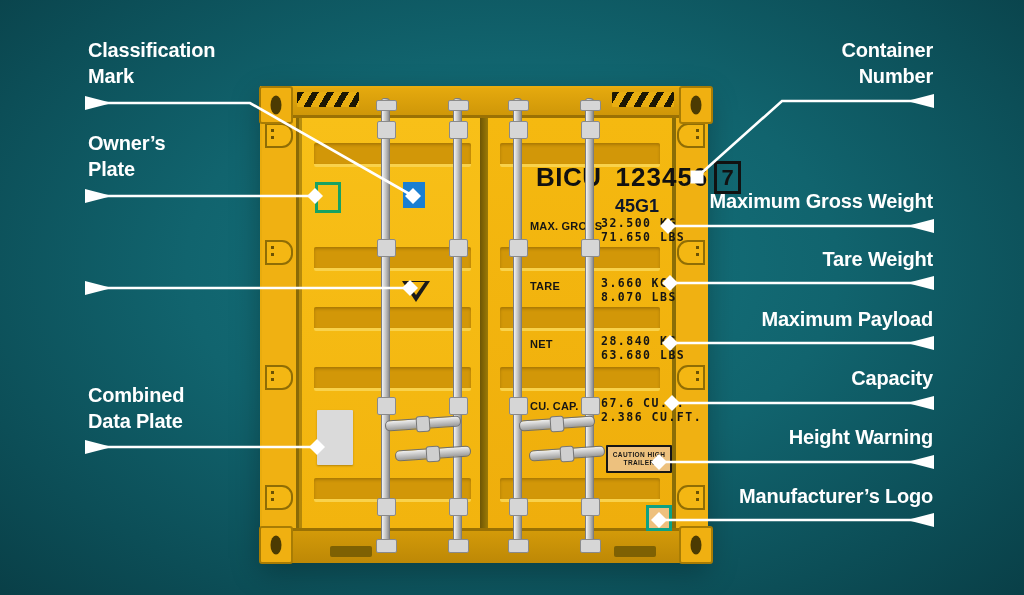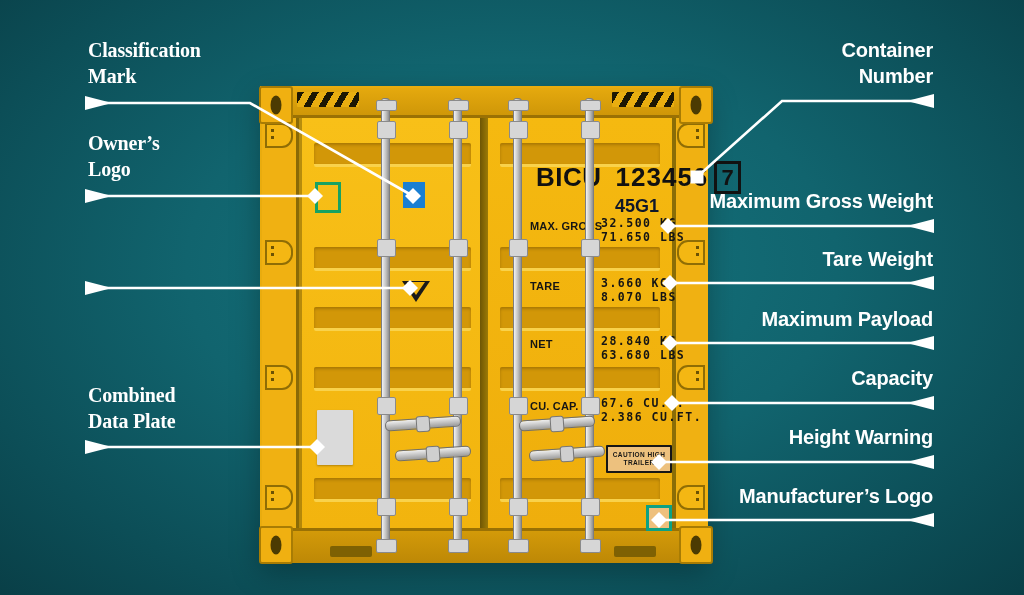--- a/index.html
+++ b/index.html
@@ -5,21 +5,21 @@
   html,body{margin:0;padding:0;}
   body{
     width:1024px;height:595px;overflow:hidden;position:relative;
     font-family:"Liberation Sans",sans-serif;
     background:radial-gradient(ellipse at 50% 45%, #15757f 0%, #11646e 45%, #0c4e57 78%, #093f47 100%);
   }
   .scene{position:absolute;inset:0;}
 
   
   .callout{position:absolute;color:#ffffff;font-weight:700;font-size:20px;line-height:26px;letter-spacing:-0.2px;z-index:10;}
-  .callout.left{left:88px;text-align:left;font-family:Liberation Serif, serif;}
+  .callout.left{left:88px;text-align:left;}
   .callout.right{right:91px;text-align:right;}
 
   
   svg.leaders{position:absolute;inset:0;z-index:9;pointer-events:none;}
   svg.leaders polyline, svg.leaders line{stroke:#ffffff;stroke-width:2.6;fill:none;}
   svg.leaders polygon, svg.leaders rect{fill:#ffffff;}
 
   
   .cbase{position:absolute;left:260px;top:86px;width:448px;height:476px;background:#e9ac0e;z-index:1;box-shadow:0 10px 28px rgba(0,0,0,.28);}
   .top-rail{position:absolute;left:262px;top:88px;width:444px;height:27px;background:linear-gradient(#e5a90e,#cf9708);border-bottom:3px solid #9a7104;z-index:2;}
@@ -285,21 +285,21 @@
       <polygon points="659,512 667,520 659,528 651,520"></polygon>
     </g>
   </svg>
 
   <div class="callout left" style="top:37px">
     <div>Classification</div>
     <div>Mark</div>
   </div>
   <div class="callout left" style="top:130px">
     <div>Owner’s</div>
-    <div>Logo</div>
+    <div>Plate</div>
   </div>
   <div class="callout left" style="top:222px">
   </div>
   <div class="callout left" style="top:382px">
     <div>Combined</div>
     <div>Data Plate</div>
   </div>
 
   <div class="callout right" style="top:37px">
     <div>Container</div>

